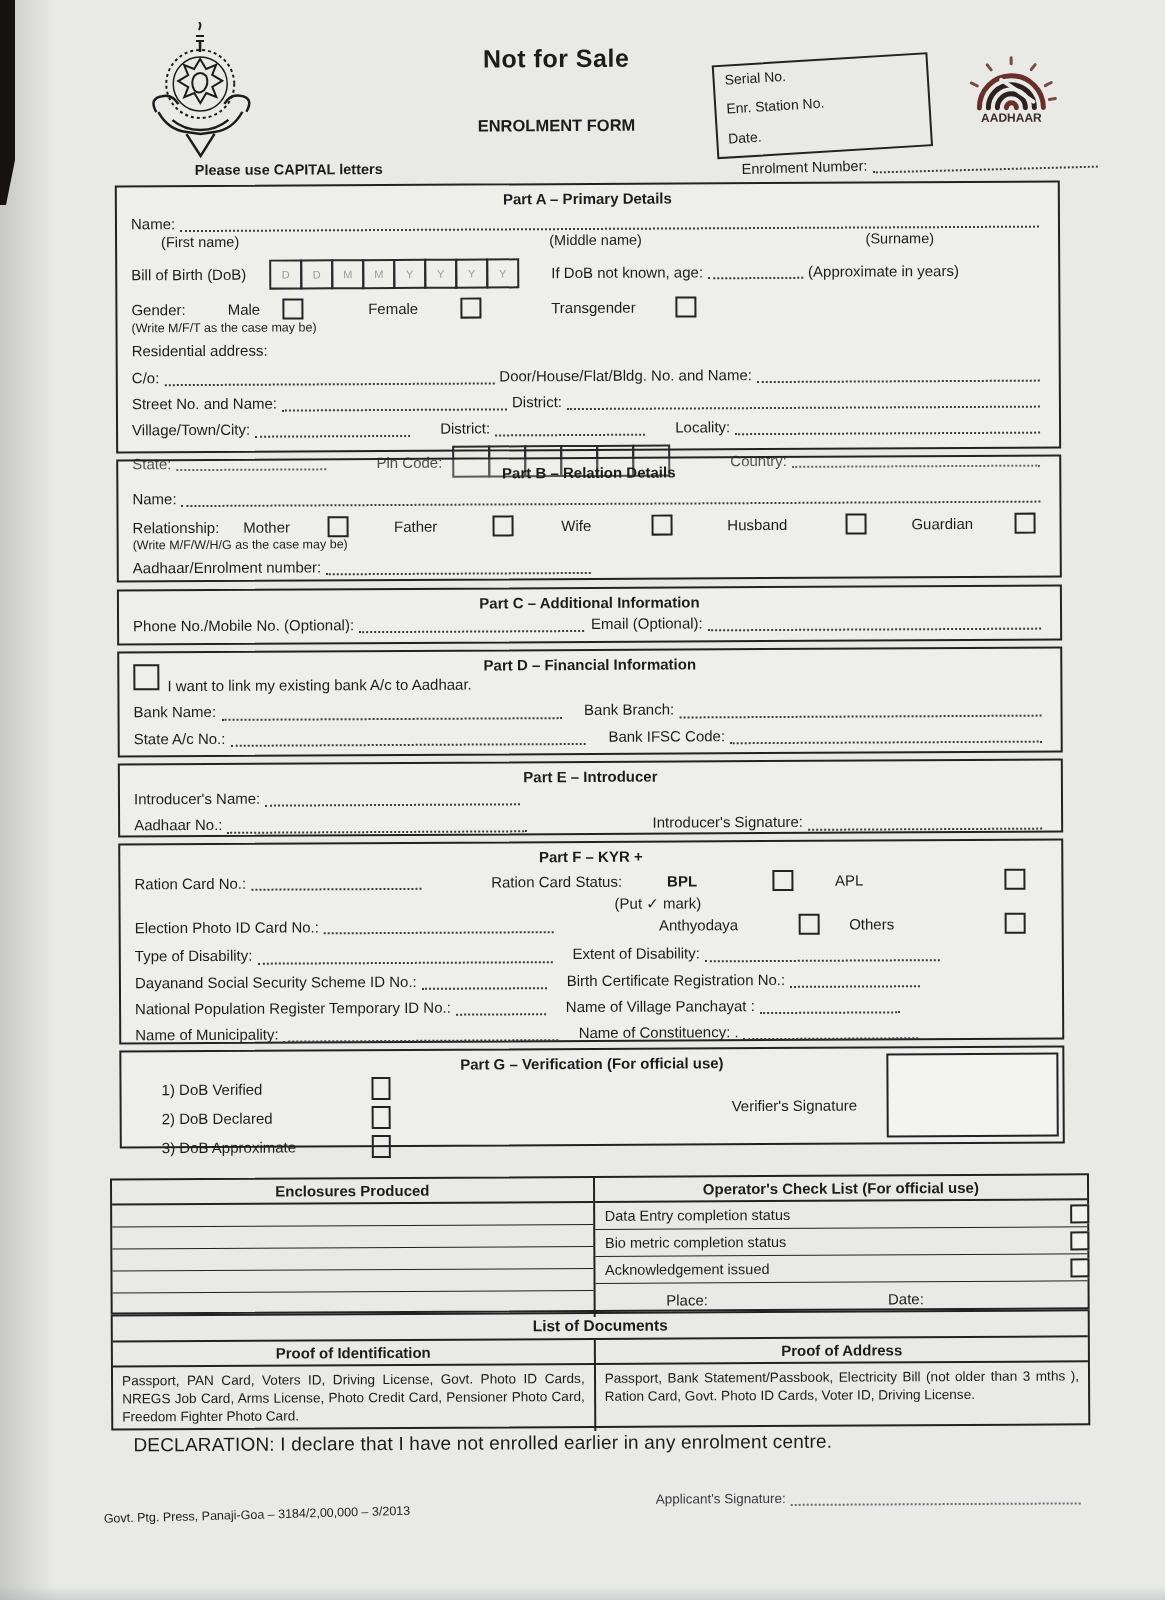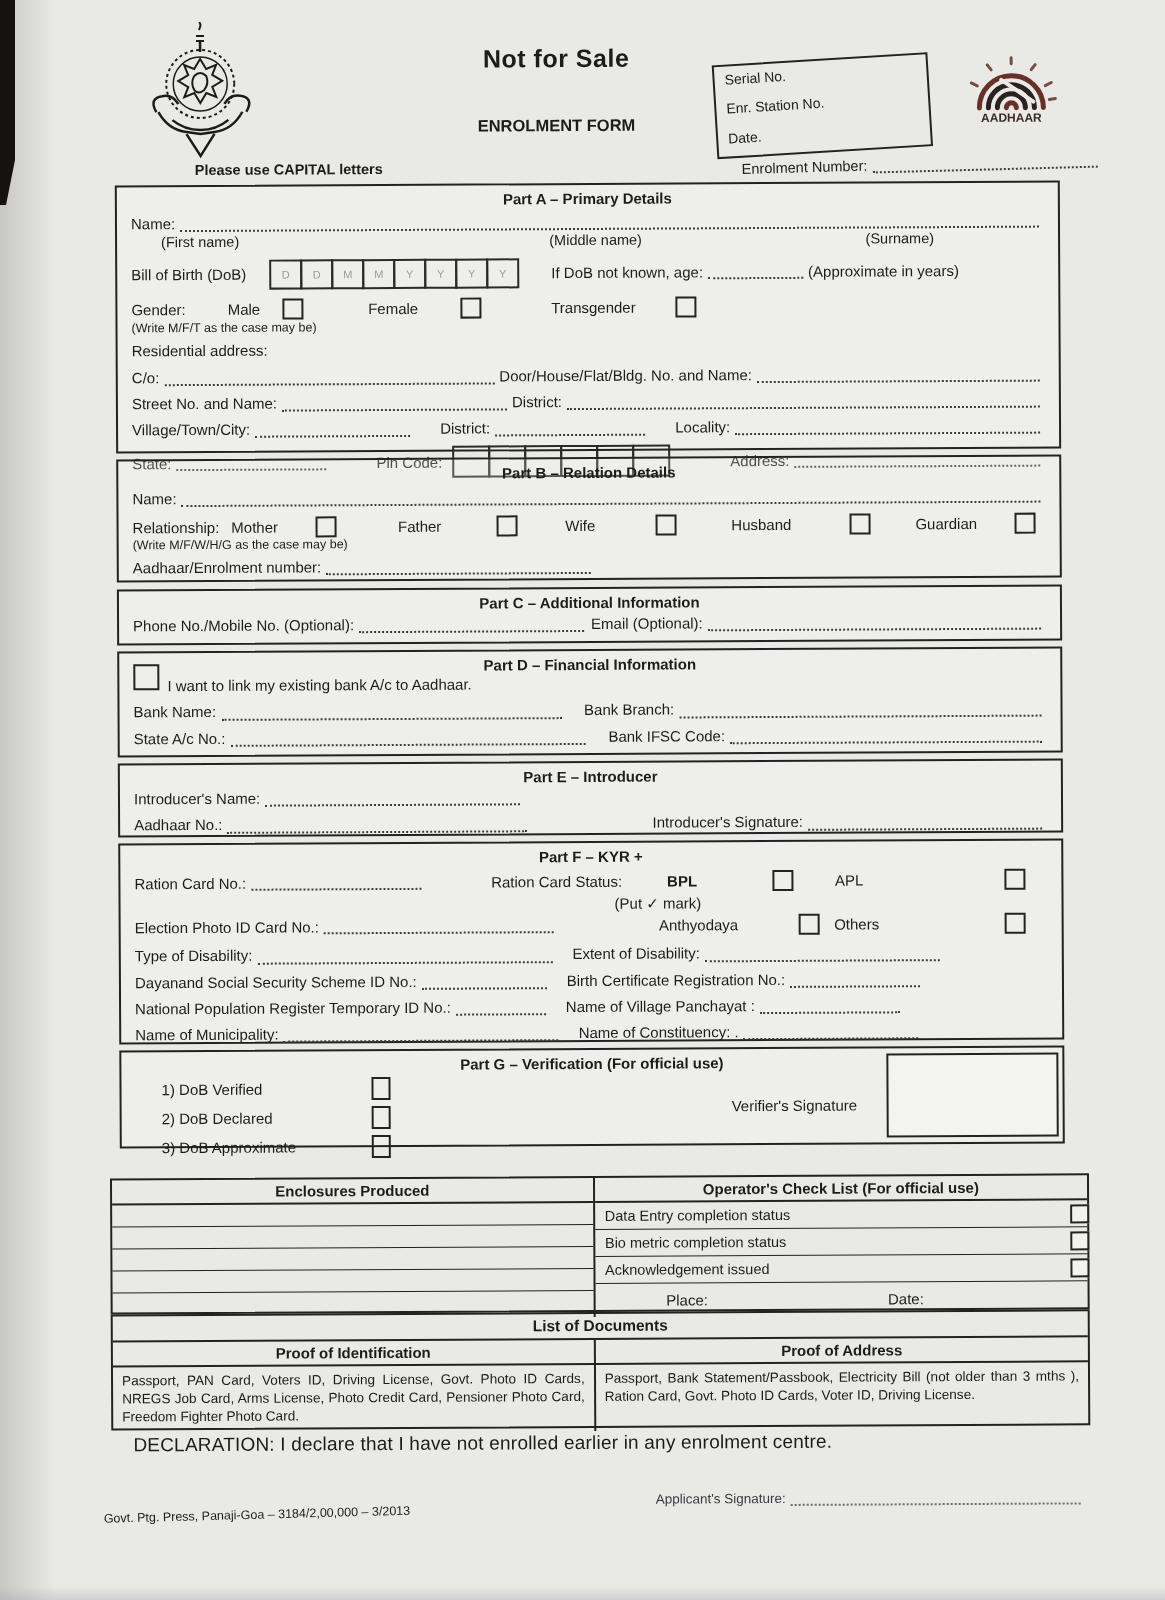--- a/index.html
+++ b/index.html
@@ -167,36 +167,36 @@
       <span class="dots" style="width:150px;"></span>
       <span class="lbl" style="margin-left:45px;">Pin Code:</span>
       <span class="cellbox" style="margin-left:12px;">
         <span class="pincell"></span>
           <span class="pincell"></span>
           <span class="pincell"></span>
           <span class="pincell"></span>
           <span class="pincell"></span>
           <span class="pincell"></span>
       </span>
-      <span class="lbl" style="margin-left:60px;">Address:</span>
+      <span class="lbl" style="margin-left:60px;">Country:</span>
       <span class="dots grow"></span>
     </div>
   </div>
 
   <div class="box" style="top:457px;height:123px;">
     <div class="title">Part B – Relation Details</div>
     <div class="row" style="margin-top:7px;">
       <span class="lbl">Name:</span>
       <span class="dots grow"></span>
     </div>
     <div class="row" style="align-items:center;margin-top:10px;">
       <span class="lbl">Relationship:</span>
-      <span class="lbl" style="margin-left:12px;">Mother</span>
+      <span class="lbl" style="margin-left:24px;">Mother</span>
       <span class="cb" style="margin-left:38px;"></span>
-      <span class="lbl" style="margin-left:61px;">Father</span>
+      <span class="lbl" style="margin-left:45px;">Father</span>
       <span class="cb" style="margin-left:55px;"></span>
       <span class="lbl" style="margin-left:48px;">Wife</span>
       <span class="cb" style="margin-left:60px;"></span>
       <span class="lbl" style="margin-left:55px;">Husband</span>
       <span class="cb" style="margin-left:58px;"></span>
       <span class="lbl" style="margin-left:45px;">Guardian</span>
       <span class="cb" style="margin-left:auto;margin-right:10px;"></span>
     </div>
     <div class="row small" style="margin-top:0;">
       <span>(Write M/F/W/H/G as the case may be)</span>
@@ -263,21 +263,21 @@
       <span class="cb" style="margin-left:auto;margin-right:22px;"></span>
     </div>
     <div class="row" style="margin-top:3px;">
       <span style="margin-left:480px;">(Put ✓ mark)</span>
     </div>
     <div class="row" style="align-items:center;margin-top:3px;">
       <span class="lbl">Election Photo ID Card No.:</span>
       <span class="dots" style="width:230px;"></span>
       <span class="lbl" style="margin-left:100px;">Anthyodaya</span>
       <span class="cb" style="margin-left:60px;"></span>
-      <span class="lbl" style="margin-left:15px;">Others</span>
+      <span class="lbl" style="margin-left:30px;">Others</span>
       <span class="cb" style="margin-left:auto;margin-right:22px;"></span>
     </div>
     <div class="row">
       <span class="lbl">Type of Disability:</span>
       <span class="dots" style="width:295px;"></span>
       <span class="lbl" style="margin-left:15px;">Extent of Disability:</span>
       <span class="dots" style="width:235px;"></span>
     </div>
     <div class="row">
       <span class="lbl">Dayanand Social Security Scheme ID No.:</span>

